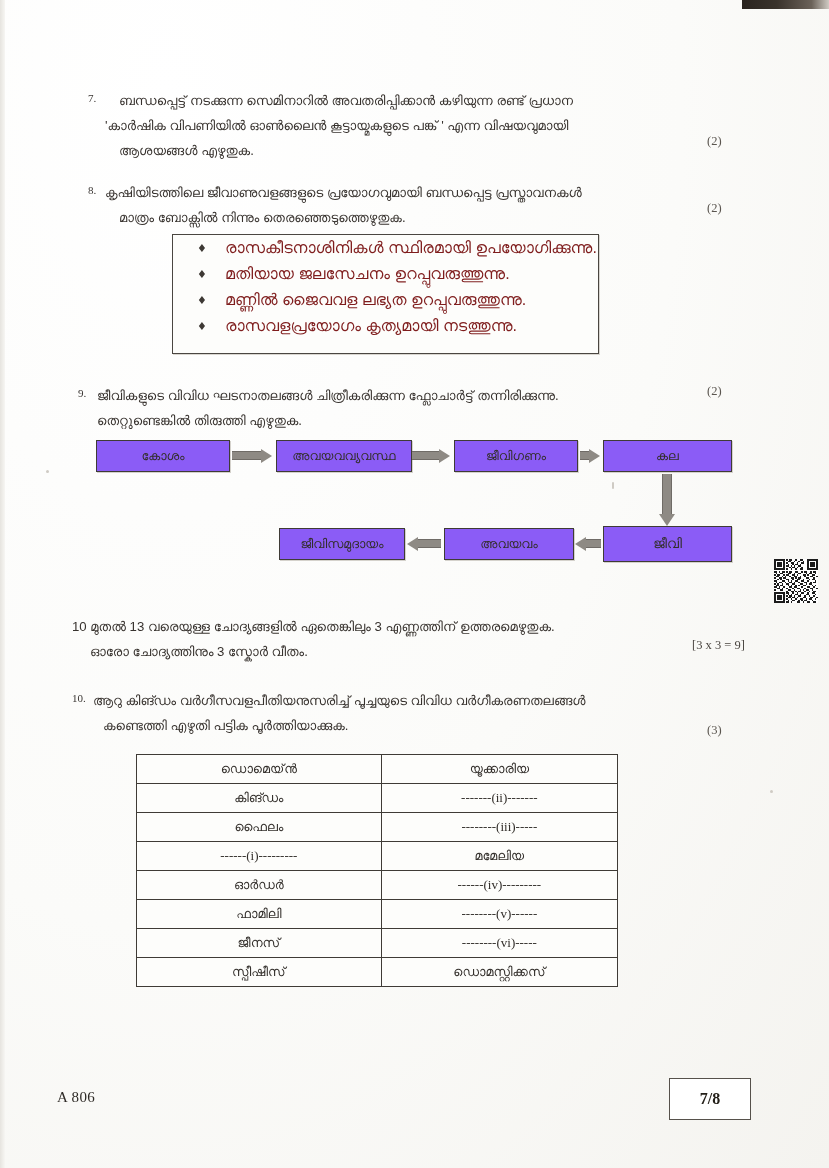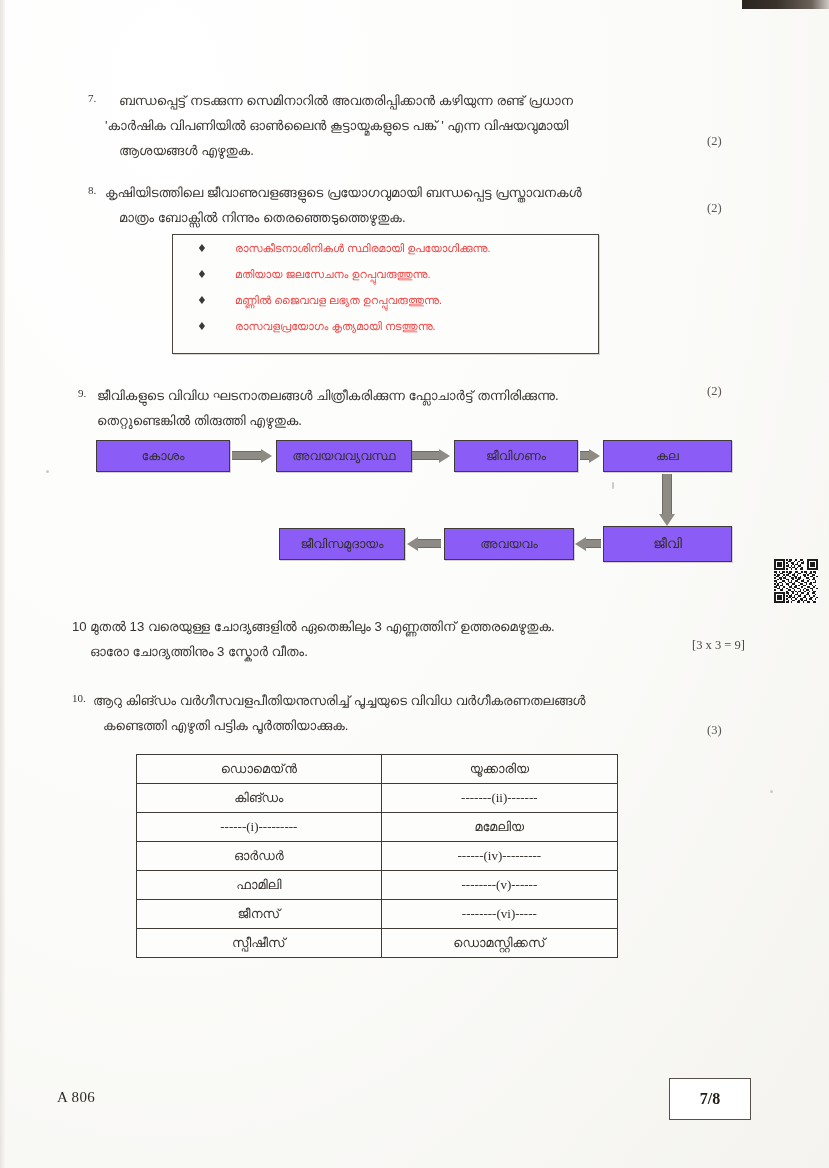--- a/index.html
+++ b/index.html
@@ -58,21 +58,21 @@
     display:flex;align-items:center;
     height:26px;margin-left:24px;
   }
   .bullet-dot{
     width:14px;flex:0 0 14px;
     font-size:11px;color:#3d3934;text-align:left;
     font-family:"DejaVu Sans", sans-serif;
   }
   .bullet-txt{
     font-family:"Liberation Sans", sans-serif;
-    font-size:11px;color:#ef4444;margin-left:24px;
+    font-size:16px;color:#7f1d1d;margin-left:14px;
   }
   
   .flow{position:absolute;left:96px;top:432px;width:640px;height:140px;}
   .fbox{
     position:absolute;
     border:1.4px solid #3f3b36;
     background:#8b5cf6;
     display:flex;align-items:center;justify-content:center;
     font-family:"Liberation Sans", sans-serif;
     font-size:12.6px;color:#322e2a;
@@ -472,20 +472,24 @@
   <tbody>
     <tr>
       <td>ഡൊമെയ്ൻ</td>
       <td>യൂക്കാരിയ</td>
     </tr>
     <tr>
       <td>കിങ്ഡം</td>
       <td class="blankcell">-------(ii)-------</td>
     </tr>
     <tr>
+      <td>ഫൈലം</td>
+      <td class="blankcell">--------(iii)-----</td>
+    </tr>
+    <tr>
       <td class="blankcell">------(i)---------</td>
       <td>മമേലിയ</td>
     </tr>
     <tr>
       <td>ഓർഡർ</td>
       <td class="blankcell">------(iv)---------</td>
     </tr>
     <tr>
       <td>ഫാമിലി</td>
       <td class="blankcell">--------(v)------</td>

